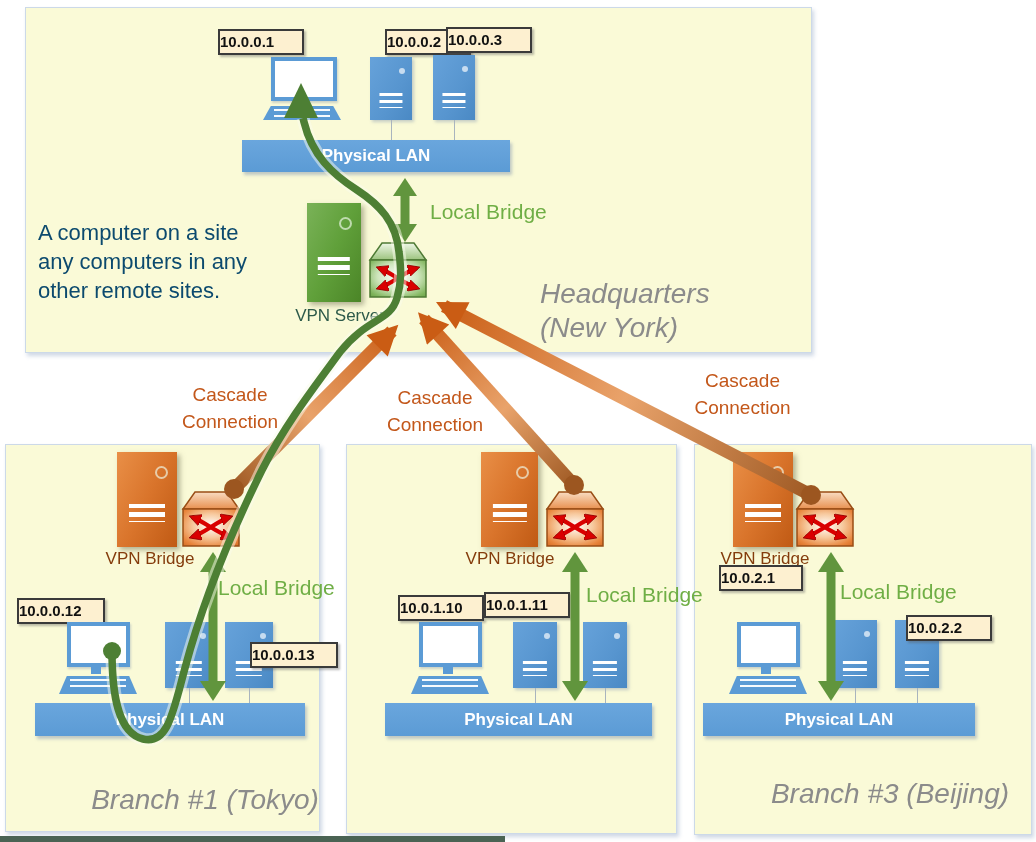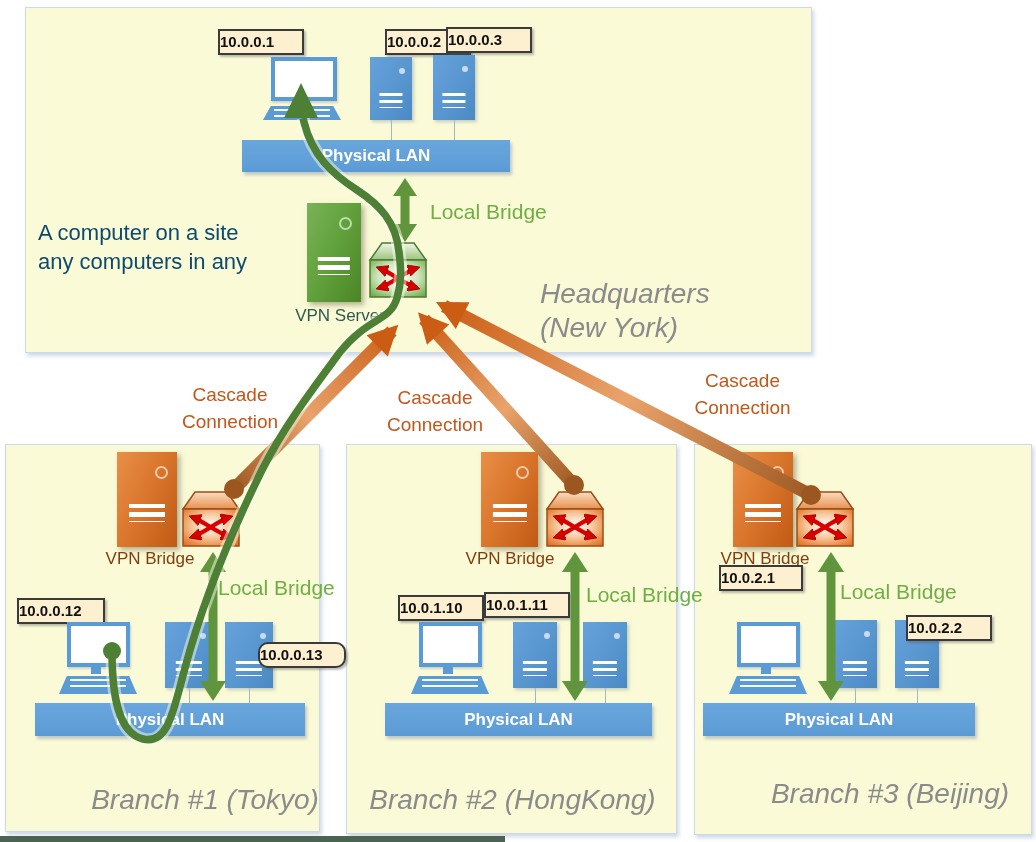--- a/index.html
+++ b/index.html
@@ -78,20 +78,21 @@
   <div class="server green" style="left:307px;top:203px;width:54px;height:99px;">
     <div class="sdot"></div>
       <div class="sbars"></div>
   </div>
   <div class="dev-label srv" style="left:288px;top:306px;width:104px;">VPN Server</div>
   <div class="lb-label" style="left:430px;top:200px;">Local Bridge</div>
 
   <div class="note" style="left:38px;top:218px;width:280px;">
     <div>A computer on a site</div>
     <div>any computers in any</div>
+    <div>other remote sites.</div>
   </div>
 
   <div class="site-title" style="left:540px;top:277px;width:258px;">
     <div>Headquarters</div>
     <div>(New York)</div>
   </div>
 
   <div class="cascade-label" style="left:150px;top:381px;width:160px;">
     <div>Cascade</div>
     <div>Connection</div>
@@ -106,21 +107,21 @@
   </div>
 
   <div class="server orange" style="left:117px;top:452px;width:60px;height:95px;">
     <div class="sdot"></div>
       <div class="sbars"></div>
   </div>
   <div class="dev-label brg" style="left:98px;top:549px;width:104px;">VPN Bridge</div>
   <div class="lb-label" style="left:218px;top:576px;">Local Bridge</div>
 
   <div class="ip-label" style="left:17px;top:598px;width:84px;">10.0.0.12</div>
-  <div class="ip-label" style="left:258px;top:642px;width:84px;z-index:4;border-radius:10px;">10.0.0.13</div>
+  <div class="ip-label" style="left:250px;top:642px;width:84px;z-index:4;">10.0.0.13</div>
 
   <div>
     <div class="monitor" style="left:67px;top:622px;width:55px;height:37px;"></div>
     <div class="neck" style="left:91px;top:667px;width:10px;height:7px;"></div>
     <div class="kbd" style="left:59px;top:676px;width:78px;height:18px;"></div>
   </div>
   <div class="ctower" style="left:165px;top:622px;width:48px;height:66px;">
     <div class="cdot"></div>
       <div class="cbars"></div>
   </div>
@@ -158,21 +159,20 @@
   <div class="ctower" style="left:583px;top:622px;width:44px;height:66px;">
     <div class="cdot"></div>
       <div class="cbars"></div>
   </div>
   <div class="stem" style="left:535px;top:688px;height:15px;"></div>
   <div class="stem" style="left:605px;top:688px;height:15px;"></div>
 
   <div class="lan-bar" style="left:385px;top:703px;width:267px;height:33px;line-height:33px;">
     <span>Physical LAN</span>
   </div>
-  <div class="site-title" style="left:365px;top:783px;width:295px;text-align:center;">Branch #2 (HongKong)</div>
 
   <div class="server orange" style="left:733px;top:452px;width:60px;height:95px;">
     <div class="sdot"></div>
       <div class="sbars"></div>
   </div>
   <div class="dev-label brg" style="left:713px;top:549px;width:104px;">VPN Bridge</div>
   <div class="lb-label" style="left:840px;top:580px;">Local Bridge</div>
 
   <div class="ip-label" style="left:719px;top:565px;width:80px;">10.0.2.1</div>
   <div class="ip-label" style="left:906px;top:615px;width:82px;z-index:4;">10.0.2.2</div>

